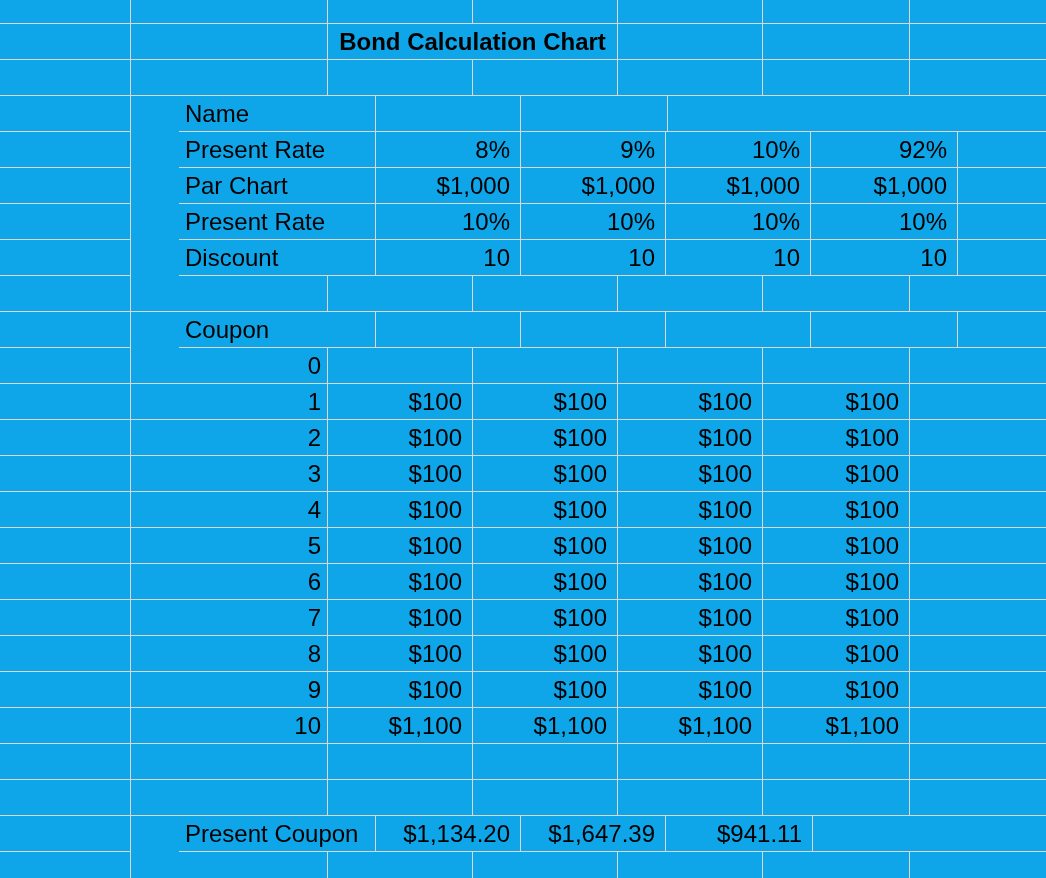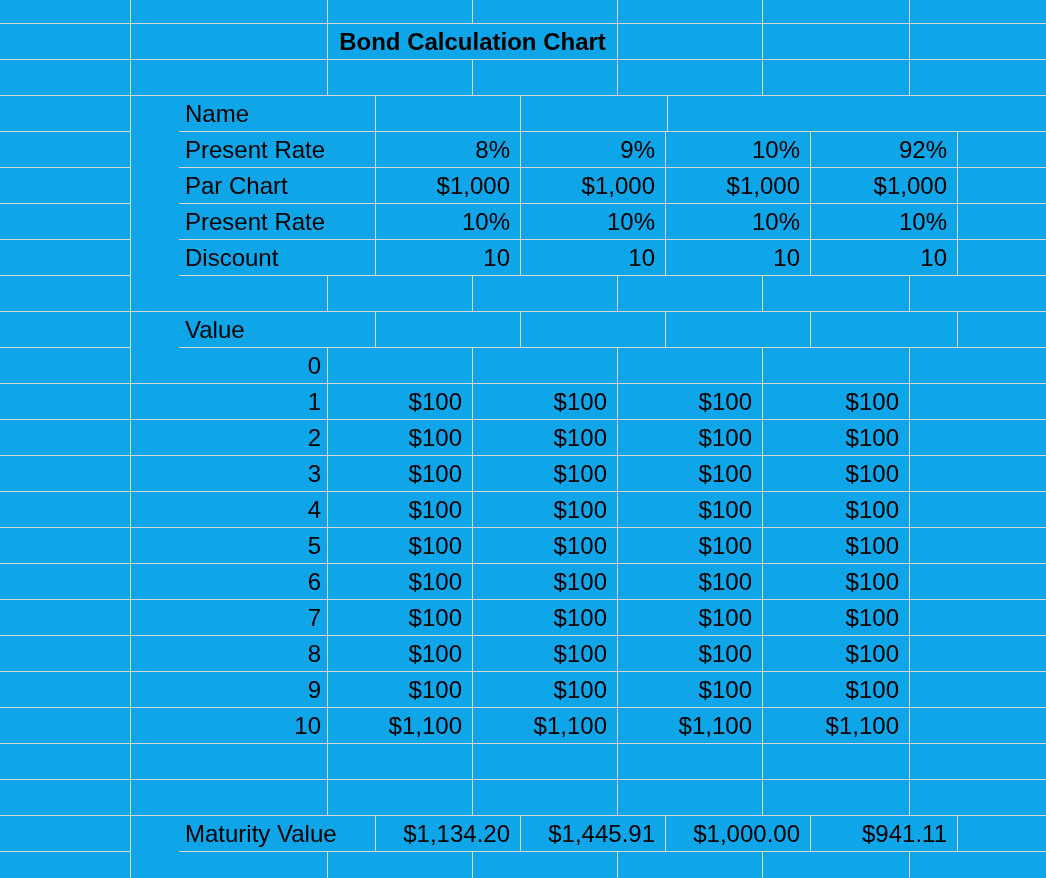--- a/index.html
+++ b/index.html
@@ -119,21 +119,21 @@
       <div class="c2"></div>
       <div class="c3"></div>
       <div class="c4"></div>
       <div class="c5"></div>
       <div class="c6"></div>
       <div class="c7"></div>
   </div>
 
   <div class="r h36">
     <div class="c1"></div>
-      <div class="c2 lbl">Value</div>
+      <div class="c2 lbl">Coupon</div>
       <div class="c3"></div>
       <div class="c4"></div>
       <div class="c5"></div>
       <div class="c6"></div>
       <div class="c7"></div>
   </div>
 
   <div class="r h36">
     <div class="c1"></div>
       <div class="c2 pn">0</div>
@@ -259,24 +259,23 @@
       <div class="c2"></div>
       <div class="c3"></div>
       <div class="c4"></div>
       <div class="c5"></div>
       <div class="c6"></div>
       <div class="c7"></div>
   </div>
 
   <div class="r h36">
     <div class="c1"></div>
-      <div class="c2 lbl">Maturity Value</div>
+      <div class="c2 lbl">Present Coupon</div>
       <div class="c3 num">$1,134.20</div>
-      <div class="c4 num">$1,445.91</div>
-      <div class="c5 num">$1,000.00</div>
+      <div class="c4 num">$1,647.39</div>
       <div class="c6 num">$941.11</div>
       <div class="c7"></div>
   </div>
 
   <div class="r h26 last">
     <div class="c1"></div>
       <div class="c2"></div>
       <div class="c3"></div>
       <div class="c4"></div>
       <div class="c5"></div>

